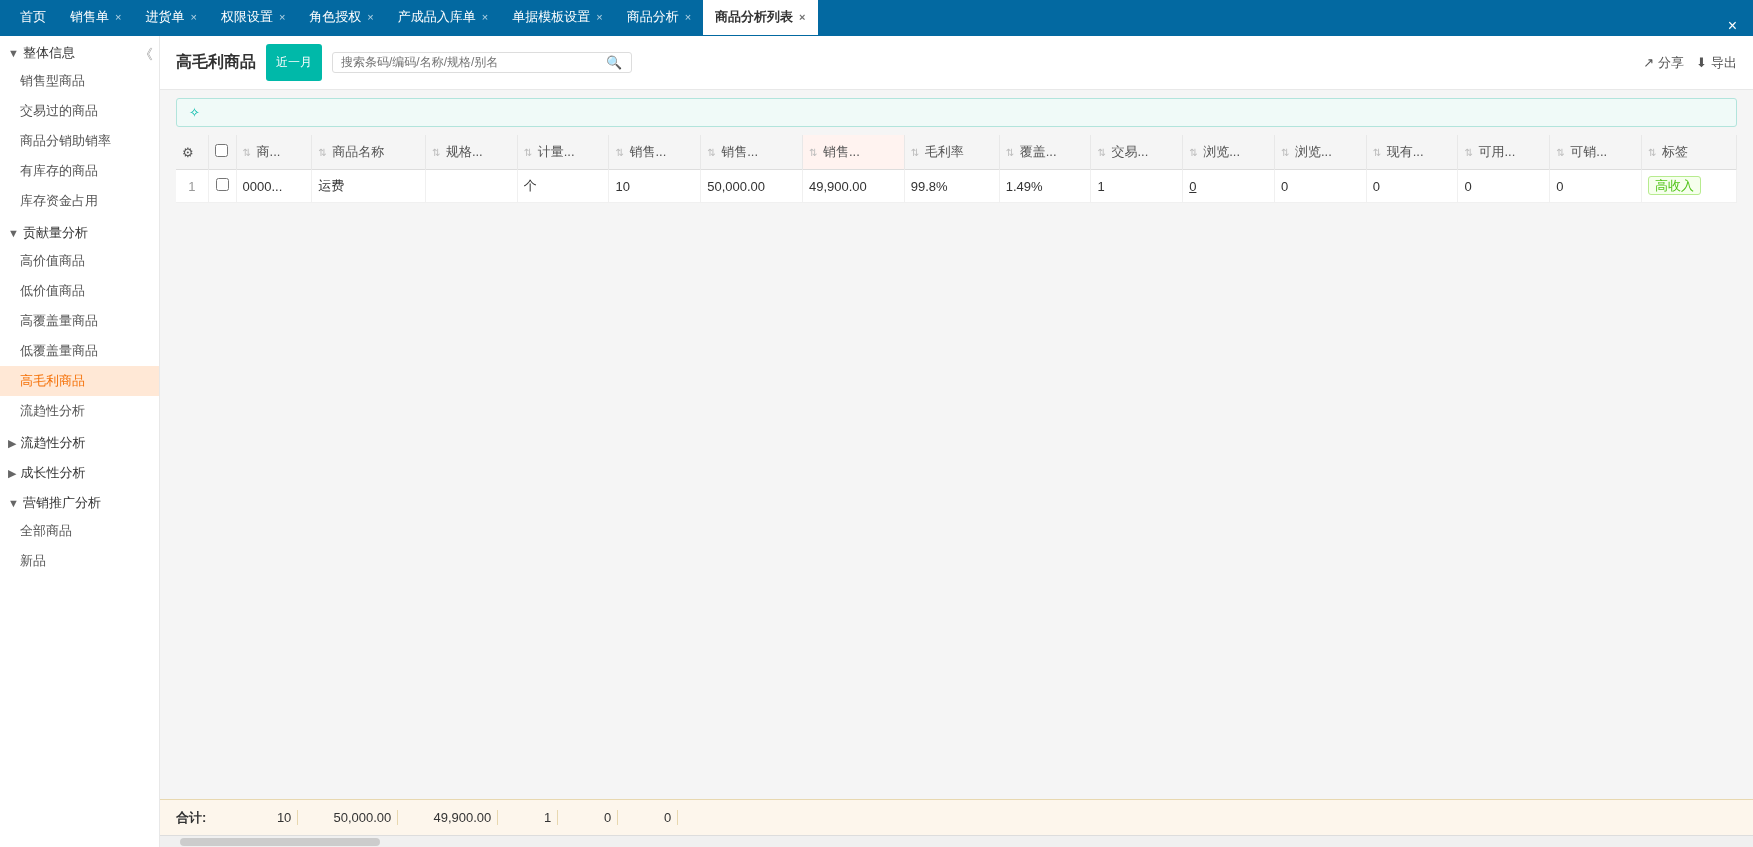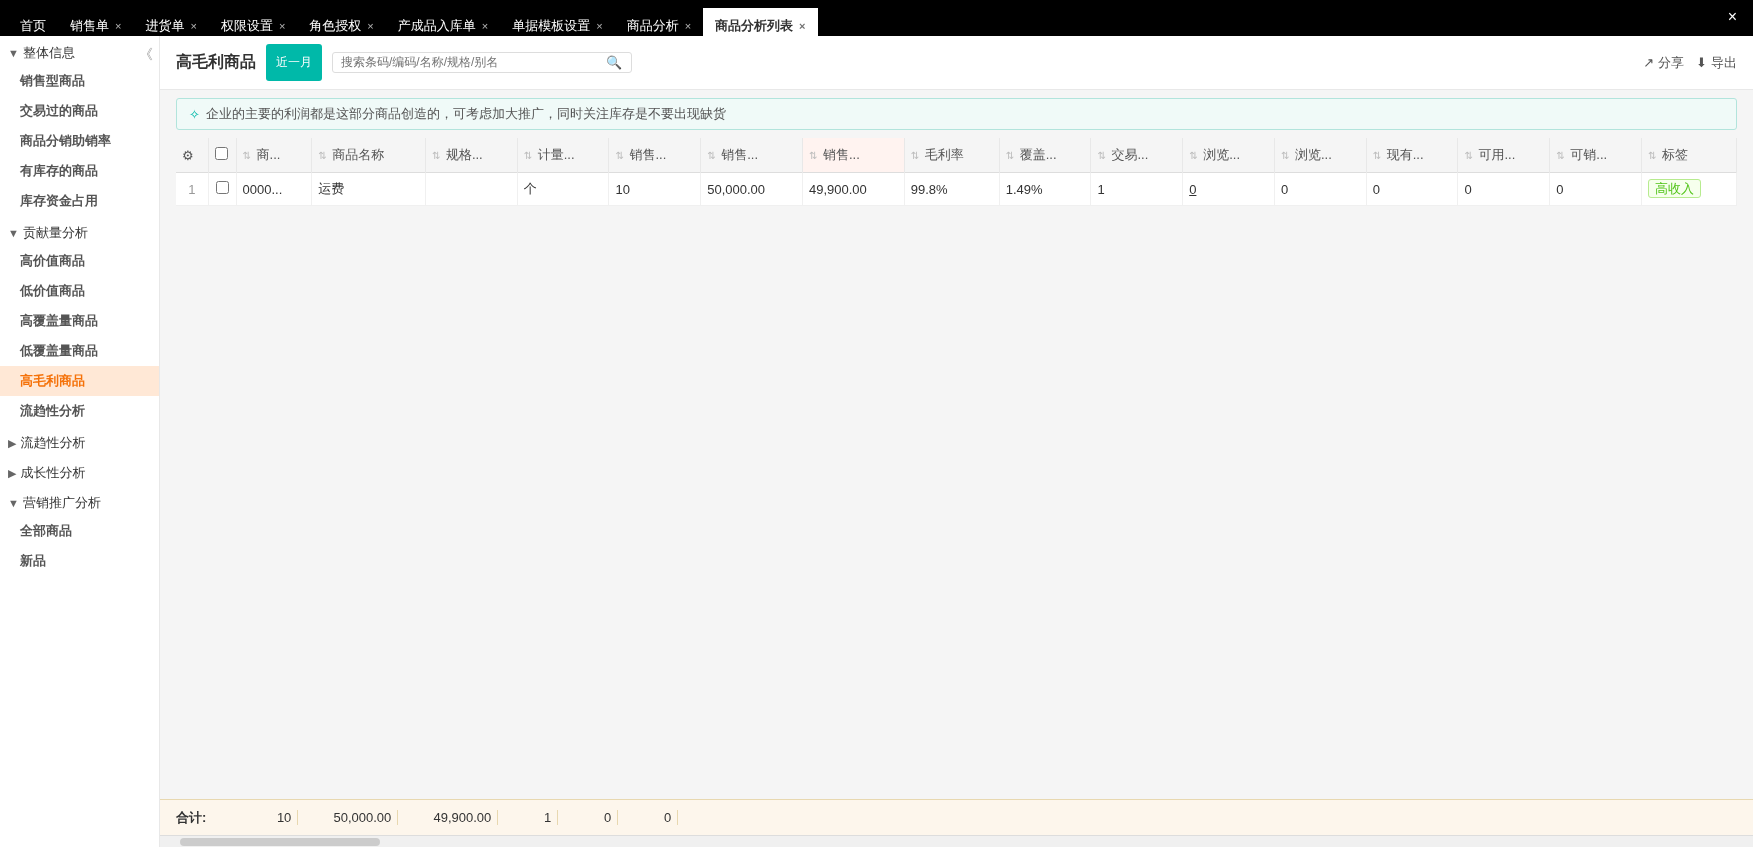--- a/index.html
+++ b/index.html
@@ -1,24 +1,24 @@
 <!DOCTYPE html>
 <html><head>
   <meta charset="utf-8">
   <style>
     * { box-sizing: border-box; margin: 0; padding: 0; font-family: 'Microsoft YaHei', Arial, sans-serif; font-size: 13px; }
     body { background: #f5f5f5; overflow: hidden; }
 
     
     .top-nav {
-      background: #000000;
-      display: flex;
-      align-items: flex-start;
+      background: #0369a1;
+      display: flex;
+      align-items: flex-end;
       height: 36px;
-      padding: 8px 8px;
+      padding: 1px 8px;
       color: white;
       position: relative;
     }
     .top-nav .nav-item {
       padding: 0 12px;
       height: 36px;
       display: flex;
       align-items: center;
       cursor: pointer;
       white-space: nowrap;
@@ -82,21 +82,20 @@
     .sidebar-group-header .arrow {
       margin-right: 4px;
       font-size: 11px;
       color: #666;
     }
     .sidebar-item {
       padding: 6px 12px 6px 20px;
       color: #555;
       cursor: pointer;
       font-size: 13px;
-      font-weight: bold;
     }
     .sidebar-item.active {
       background: #ffe8d6;
       color: #f5720a;
     }
 
     
     .content-area {
       flex: 1;
       display: flex;
@@ -394,21 +393,20 @@
         </span>
         <span>
           <span>⬇</span>
           <span>导出</span>
         </span>
       </div>
     </div>
 
     <div class="info-bar">
       <span class="info-icon">✧</span>
-      <span>企业的主要的利润都是这部分商品创造的，可考虑加大推广，同时关注库存是不要出现缺货</span>
     </div>
 
     <div class="table-container">
       <table>
         <thead>
           <tr>
             <th style="width:32px;">
               <span>⚙</span>
             </th>
             <th style="width:28px;">

